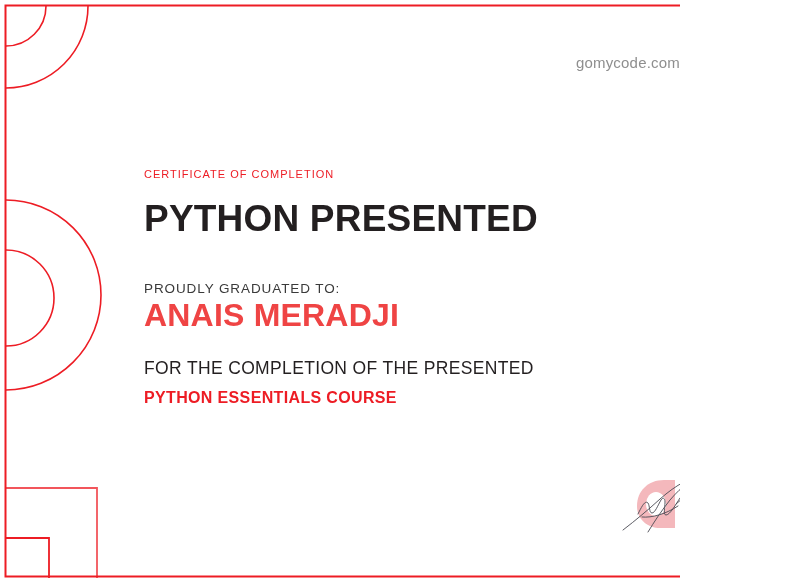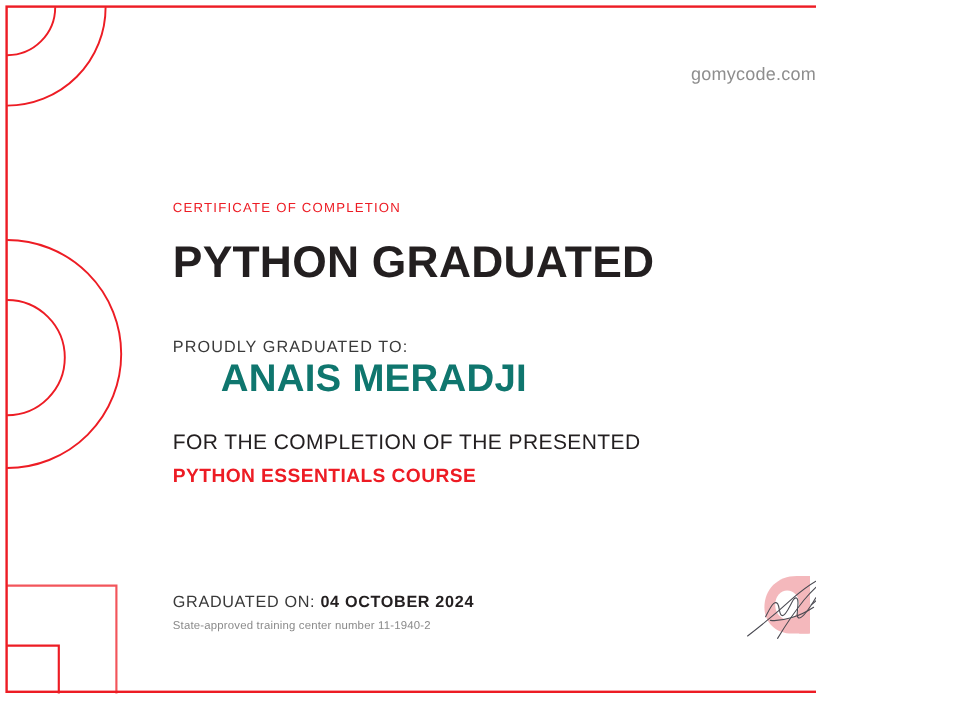--- a/index.html
+++ b/index.html
@@ -82,24 +82,23 @@
     color: #3a3a3a;
     letter-spacing: 0.9px;
     white-space: nowrap;
   }
 
   .recipient {
     position: absolute;
     top: 297px;
     font-size: 32px;
     font-weight: bold;
-    color: #0f766e;
+    color: #ef4444;
     letter-spacing: 0.2px;
     white-space: nowrap;
-    margin-left: 40px;
   }
 
   .completion-line1 {
     position: absolute;
     top: 358px;
     font-size: 17.5px;
     color: #231f20;
     letter-spacing: 0.35px;
     white-space: nowrap;
   }
@@ -173,38 +172,31 @@
 
     <path d="M 6 488 L 97 488 L 97 578" fill="none" stroke="#ED1C24" stroke-width="1.8" opacity="0.75"></path>
     <path d="M 6 538 L 49 538 L 49 578" fill="none" stroke="#ED1C24" stroke-width="1.8"></path>
   </svg>
 
   <div id="watermark">gomycode.com</div>
 
   <div id="content">
     <div class="kicker">CERTIFICATE OF COMPLETION</div>
 
-    <div class="course-title">PYTHON GRADUATED</div>
+    <div class="course-title">PYTHON PRESENTED</div>
 
     <div class="presented-label">PROUDLY GRADUATED TO:</div>
 
     <div class="recipient">ANAIS MERADJI</div>
 
     <div class="completion-line1">FOR THE COMPLETION OF THE PRESENTED</div>
 
     <div class="completion-line2">PYTHON ESSENTIALS COURSE</div>
   </div>
 
-  <div id="footer">
-    <div class="grad-row">
-      <span class="grad-label">GRADUATED ON:</span>
-      <span class="grad-date">04 OCTOBER 2024</span>
-    </div>
-    <div class="state-line">State-approved training center number 11-1940-2</div>
-  </div>
 
   <svg id="signature-block" viewBox="0 0 95 70" width="95" height="70">
 
     <g>
       <path d="M 46 10
                C 30 10, 19 21, 19 36
                C 19 49, 29 58, 42 58
                L 56 58
                L 56 10
                Z" fill="#F4B8BC"></path>

